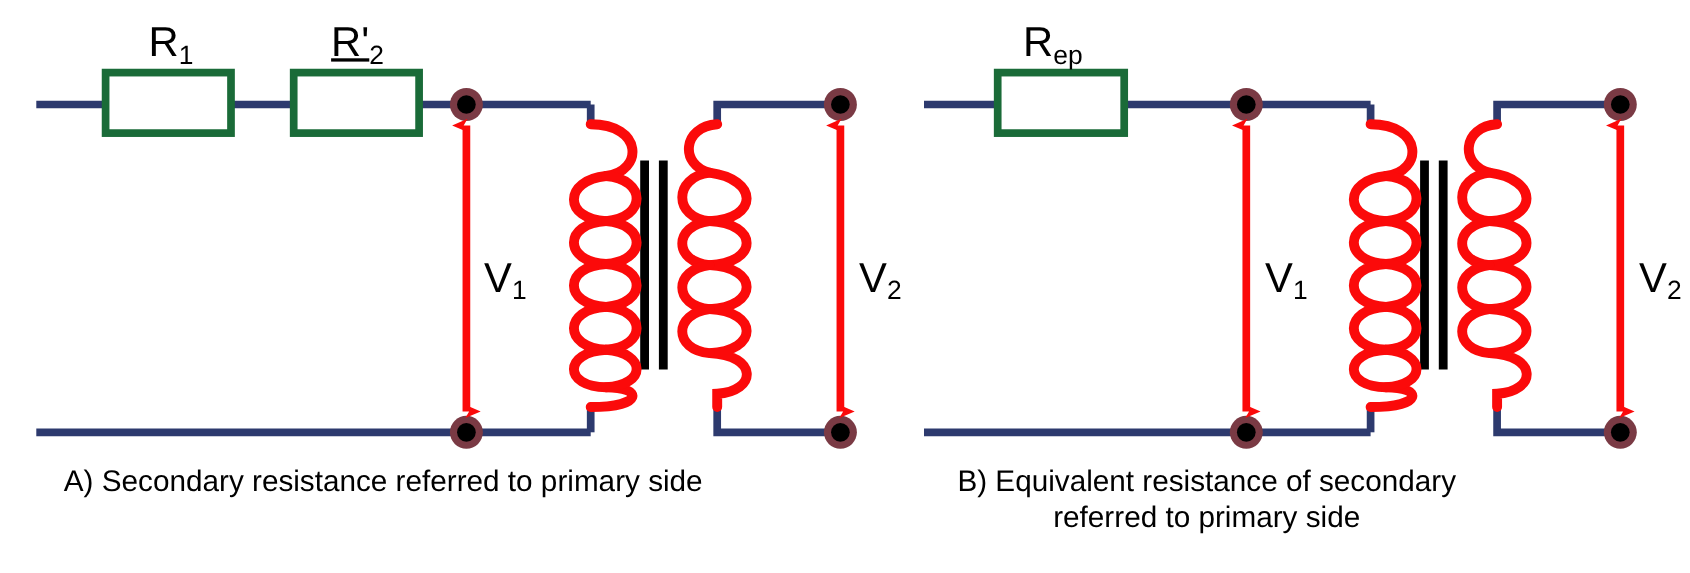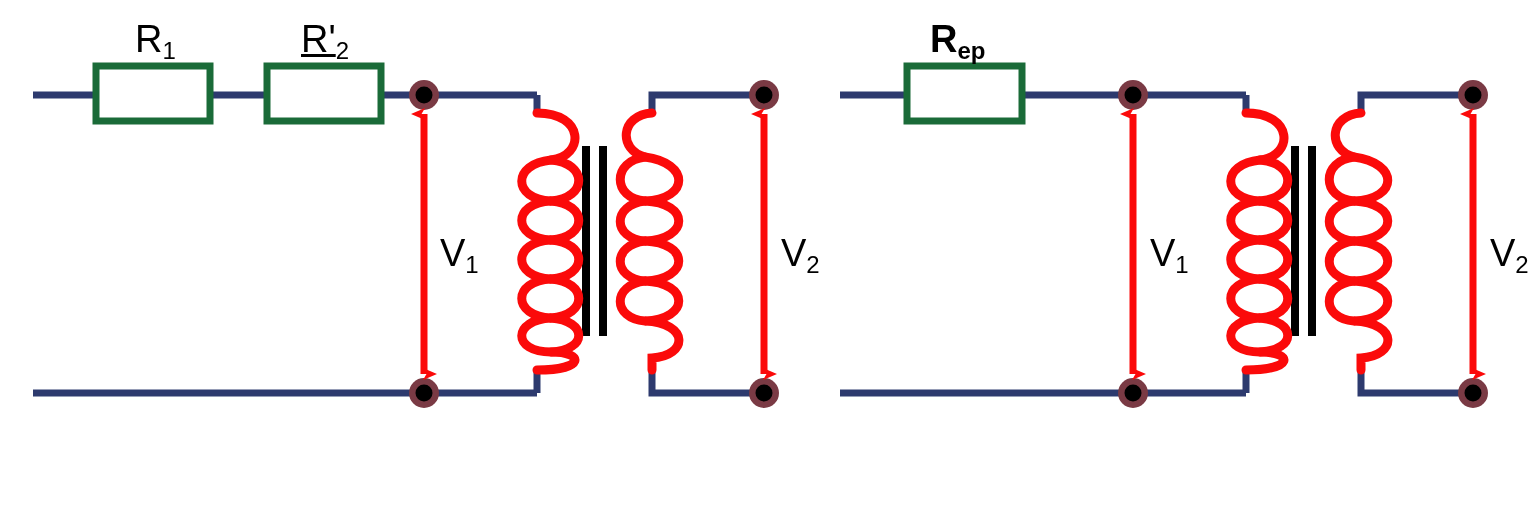--- a/index.html
+++ b/index.html
@@ -211,18 +211,21 @@
     </g>
   </svg>
 
   <div class="label-layer">
 
     <div class="sym" style="left:135px; top:20px;"><span>R</span><sub>1</sub></div>
     <div class="sym" style="left:301px; top:20px;text-decoration:underline;"><span>R'</span><sub>2</sub></div>
     <div class="sym" style="left:440px; top:234px;"><span>V</span><sub>1</sub></div>
     <div class="sym" style="left:781px; top:234px;"><span>V</span><sub>2</sub></div>
 
-    <div class="sym" style="left:930px; top:20px;font-weight:bold;"><span>R</span><sub>ep</sub></div>
+    <div class="sym" style="left:930px; top:20px;"><span>R</span><sub>ep</sub></div>
     <div class="sym" style="left:1150px; top:234px;"><span>V</span><sub>1</sub></div>
     <div class="sym" style="left:1490px; top:234px;"><span>V</span><sub>2</sub></div>
 
+    <div class="caption left">A)  Secondary resistance referred to primary side</div>
+    <div class="caption right">B) Equivalent resistance of secondary
+referred to primary side</div>
   </div>
 </div>
 
 </body></html>

